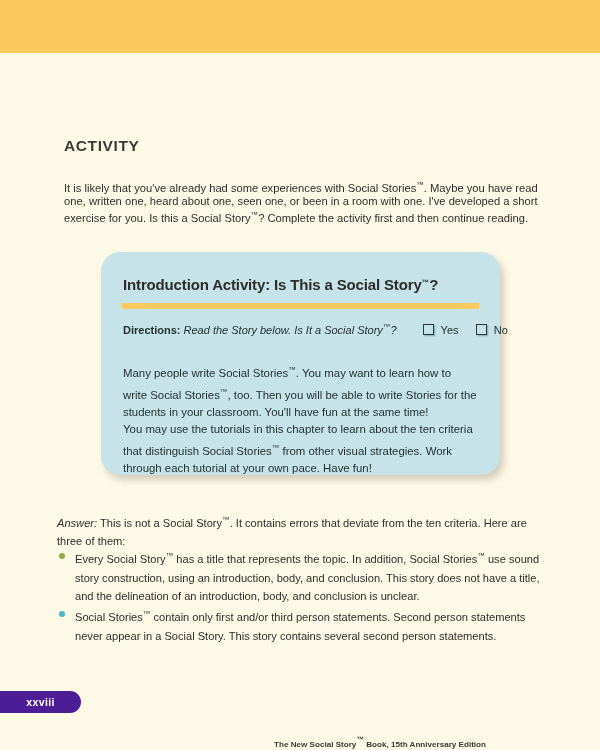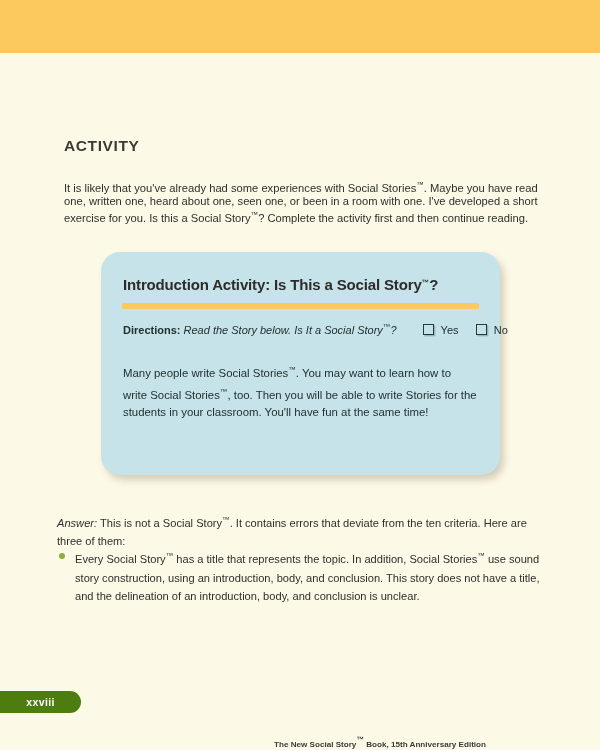--- a/index.html
+++ b/index.html
@@ -161,21 +161,21 @@
   .dot-green { background: #8BAE3C; }
   .dot-blue  { background: #4FB5C9; }
 
   
   .folio-badge {
     position: absolute;
     left: 0;
     top: 634px;
     width: 81px;
     height: 22px;
-    background: #4d7c0f;
+    background: #4c1d95;
     border-top-right-radius: 11px;
     border-bottom-right-radius: 11px;
     color: #FFFFFF;
     font-size: 10.5px;
     font-weight: bold;
     letter-spacing: 0.4px;
     display: flex;
     align-items: center;
     justify-content: center;
   }
@@ -215,32 +215,37 @@
       <span class="optgap"></span>
       <span class="checkbox-glyph"></span>
       <span>Yes</span>
       <span class="optgap-sm"></span>
       <span class="checkbox-glyph"></span>
       <span>No</span>
     </div>
 
     <p class="callout-para p1">Many people write Social Stories<span class="tm">™</span>. You may want to learn how to write Social Stories<span class="tm">™</span>, too. Then you will be able to write Stories for the students in your classroom. You'll have fun at the same time!</p>
 
+    <p class="callout-para p2">You may use the tutorials in this chapter to learn about the ten criteria that distinguish Social Stories<span class="tm">™</span> from other visual strategies. Work through each tutorial at your own pace. Have fun!</p>
   </div>
 
   <p class="answer-para">
     <span class="answer-label">Answer:</span>
     <span>This is not a Social Story<span class="tm">™</span>. It contains errors that deviate from the ten criteria. Here are three of them:</span>
   </p>
 
   <div class="bullet-item b1">
     <span class="bullet-dot dot-green" style="background: rgb(139, 174, 60);"></span>
     <span>Every Social Story<span class="tm">™</span> has a title that represents the topic. In addition, Social Stories<span class="tm">™</span> use sound story construction, using an introduction, body, and conclusion. This story does not have a title, and the delineation of an introduction, body, and conclusion is unclear.</span>
   </div>
 
+  <div class="bullet-item b2">
+    <span class="bullet-dot dot-blue" style="background: rgb(79, 181, 201);"></span>
+    <span>Social Stories<span class="tm">™</span> contain only first and/or third person statements. Second person statements never appear in a Social Story. This story contains several second person statements.</span>
+  </div>
 
   <div class="folio-badge">xxviii</div>
 
   <div class="footer-credit">
     <div>The New Social Story<span class="tm">™</span> Book, 15th Anniversary Edition</div>
     <div>© by Carol Gray, Future Horizons, Inc.</div>
   </div>
 
 </div>
 

